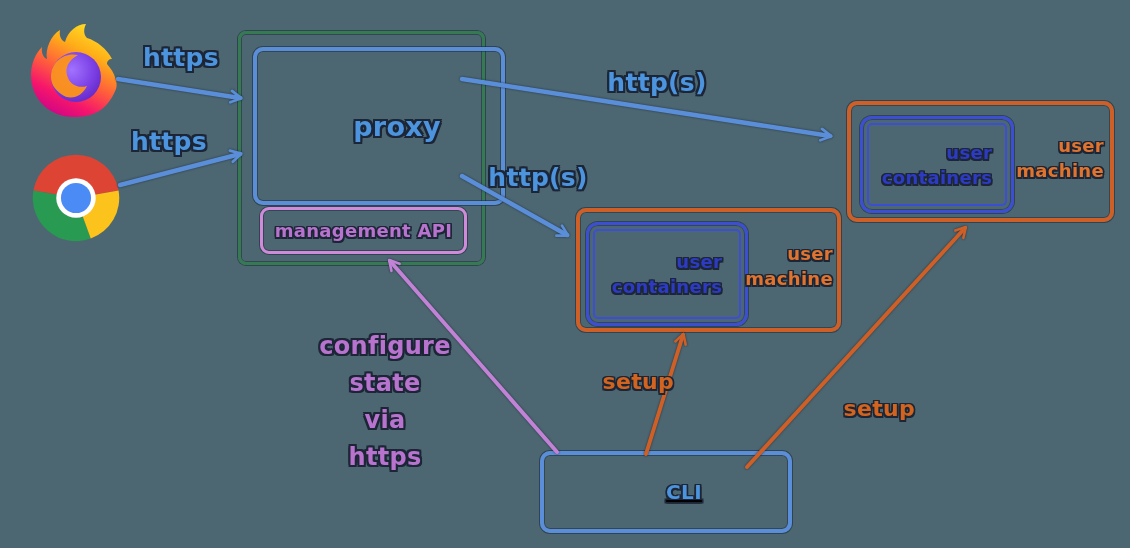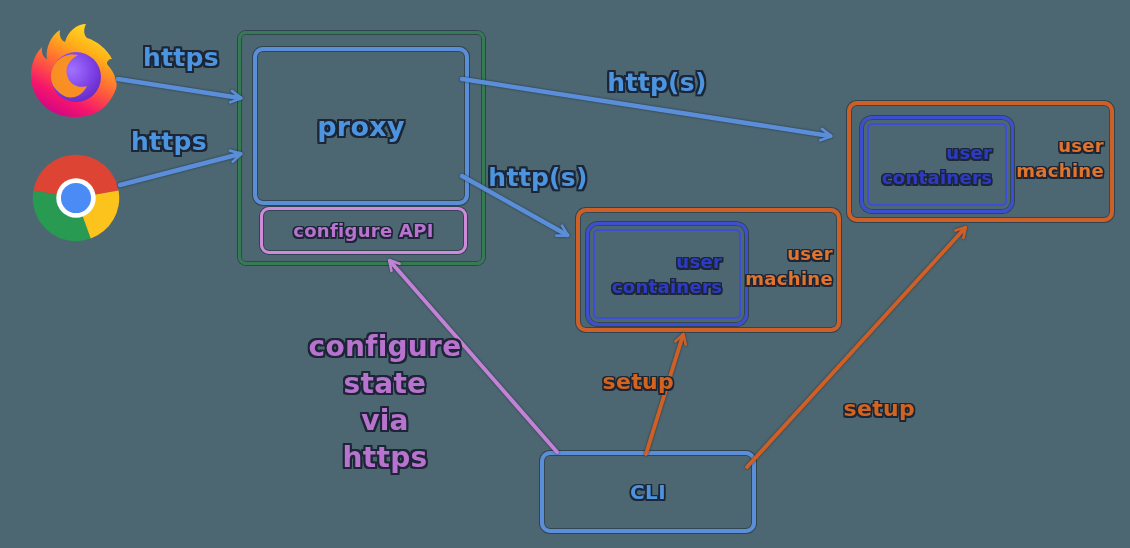--- a/index.html
+++ b/index.html
@@ -7,21 +7,21 @@
 
   .canvas {
     position:relative; width:1130px; height:548px;
     background:var(--bg); overflow:hidden;
   }
 
   
   .box { position:absolute; border-radius:10px;
          box-shadow:0 0 0 1px rgba(16,24,40,.45), inset 0 0 0 1px rgba(16,24,40,.4); }
   .host-box   { border:3px solid var(--green); border-radius:8px; }
-  .blue-box   { border:4px solid var(--blue); }
+  .blue-box   { border:4px solid var(--blue);padding-left:36px; }
   .pink-box   { border:3.5px solid var(--pink); border-radius:9px; }
   .orange-box { border:4px solid var(--orange); }
   .indigo-box { border:3px solid var(--indigo); border-radius:12px;
                 outline:2.5px solid var(--indigo); outline-offset:-9px; }
 
   .center-flex { display:flex; align-items:center; justify-content:center; }
 
   
   .label { position:absolute; font-weight:bold; text-align:center;
            white-space:pre-line; letter-spacing:.3px; z-index:6; }
@@ -87,42 +87,42 @@
     </svg>
   </div>
 
   <div class="box host-box" style="left:238px; top:31px; width:241px; height:228px;"></div>
 
   <div class="box blue-box center-flex" style="left:253px; top:47px; width:208px; height:150px; z-index:2;">
     <span class="label ol2 t-blue" style="position:static; font-size:27px;">proxy</span>
   </div>
 
   <div class="box pink-box center-flex" style="left:260px; top:207px; width:201px; height:41px; z-index:2;">
-    <span class="label ol t-pink" style="position:static; font-size:18px;">configure API</span>
+    <span class="label ol t-pink" style="position:static; font-size:18px;">management API</span>
   </div>
 
   <div class="box orange-box" style="left:576px; top:208px; width:257px; height:116px; z-index:2;">
     <div class="box indigo-box center-flex" style="left:6px; top:10px; width:156px; height:98px;">
       <span class="label ol t-indigo" style="position:static; font-size:18px; line-height:25px;">user
 containers</span>
     </div>
     <span class="label ol t-orange" style="left:165px; top:29px; width:88px; font-size:18px; line-height:25px;">user
 machine</span>
   </div>
 
   <div class="box orange-box" style="left:847px; top:101px; width:259px; height:113px; z-index:2;">
     <div class="box indigo-box center-flex" style="left:9px; top:11px; width:148px; height:91px;">
       <span class="label ol t-indigo" style="position:static; font-size:18px; line-height:25px;">user
 containers</span>
     </div>
     <span class="label ol t-orange" style="left:157px; top:28px; width:96px; font-size:18px; line-height:25px;">user
 machine</span>
   </div>
 
-  <div class="box blue-box center-flex" style="left:540px; top:451px; width:208px; height:74px; z-index:2;">
+  <div class="box blue-box center-flex" style="left:540px; top:451px; width:208px; height:74px; z-index:2;text-decoration:underline;">
     <span class="label ol t-blue" style="position:static; font-size:20px;">CLI</span>
   </div>
 
   <svg class="arrows" width="1130" height="548" viewBox="0 0 1130 548">
     <defs>
       <marker id="ahBlue" viewBox="0 0 12 12" refX="9" refY="6" markerWidth="3.4" markerHeight="3.4" orient="auto">
         <path d="M2,1.5 L10,6 L2,10.5" fill="none" stroke="var(--blue)" stroke-width="2.2" stroke-linecap="round" stroke-linejoin="round"></path>
       </marker>
       <marker id="ahPurple" viewBox="0 0 12 12" refX="9" refY="6" markerWidth="3.6" markerHeight="3.6" orient="auto">
         <path d="M2,1.5 L10,6 L2,10.5" fill="none" stroke="var(--purple)" stroke-width="2.2" stroke-linecap="round" stroke-linejoin="round"></path>
@@ -137,20 +137,20 @@
     <line x1="462" y1="176" x2="567" y2="235" stroke="var(--blue)" stroke-width="4.5" stroke-linecap="round" marker-end="url(#ahBlue)"></line>
     <line x1="557" y1="452" x2="390" y2="261" stroke="var(--purple)" stroke-width="4" stroke-linecap="round" marker-end="url(#ahPurple)"></line>
     <line x1="646" y1="454" x2="683" y2="335" stroke="var(--orange)" stroke-width="4" stroke-linecap="round" marker-end="url(#ahOrange)"></line>
     <line x1="747" y1="467" x2="965" y2="228" stroke="var(--orange)" stroke-width="4" stroke-linecap="round" marker-end="url(#ahOrange)"></line>
   </svg>
 
   <span class="label ol2 t-blue" style="left:131px; top:43px;  width:100px; font-size:25px;">https</span>
   <span class="label ol2 t-blue" style="left:119px; top:127px; width:100px; font-size:25px;">https</span>
   <span class="label ol2 t-blue" style="left:597px; top:68px;  width:120px; font-size:25px;">http(s)</span>
   <span class="label ol2 t-blue" style="left:478px; top:163px; width:120px; font-size:25px;">http(s)</span>
-  <span class="label ol2 t-pink" style="left:305px; top:328px; width:160px; font-size:28px; line-height:37px;">configure
+  <span class="label ol2 t-pink" style="left:305px; top:328px; width:160px; font-size:24px; line-height:37px;">configure
 state
 via
 https</span>
   <span class="label ol t-orange" style="left:574px; top:369px; width:100px; font-size:22px; color:#d2641f;">setup</span>
   <span class="label ol t-orange" style="left:815px; top:396px; width:100px; font-size:22px; color:#d2641f;">setup</span>
 
 </div>
 
 </body></html>

